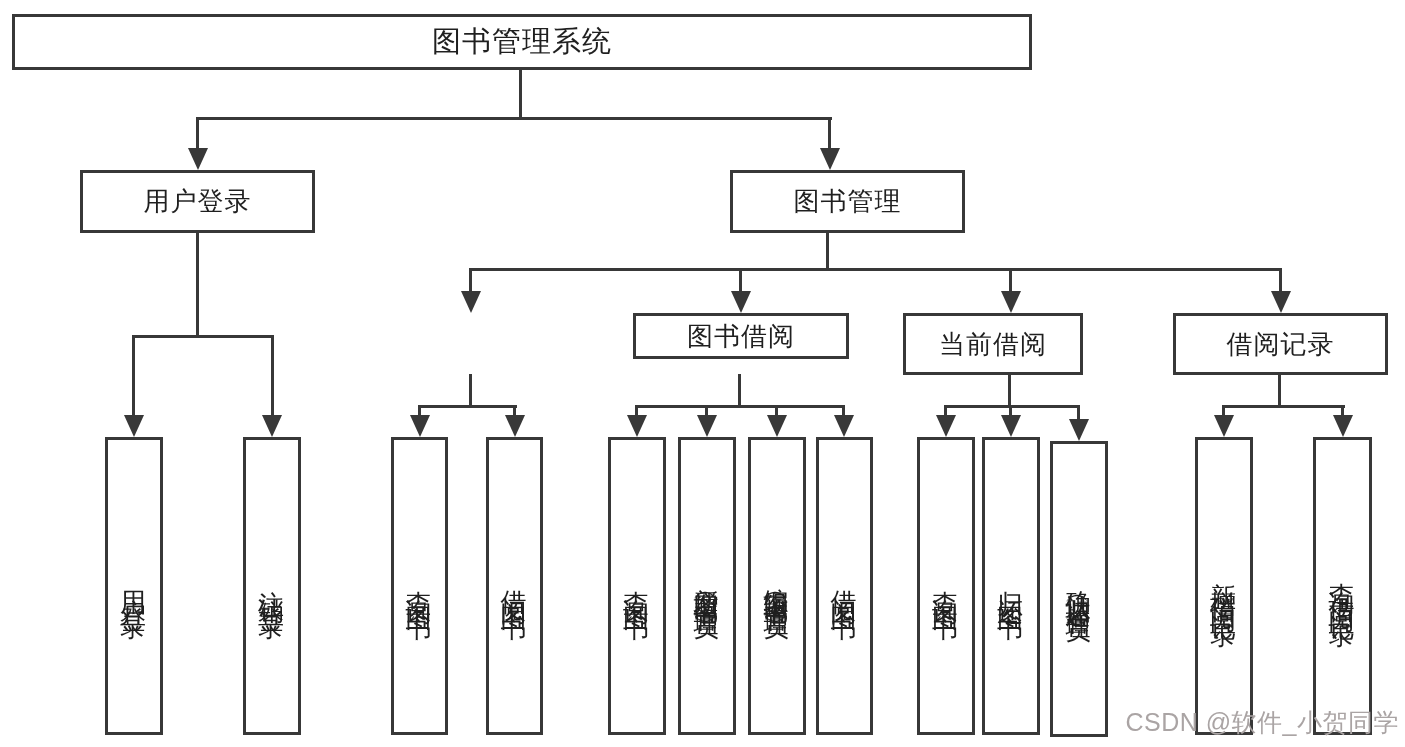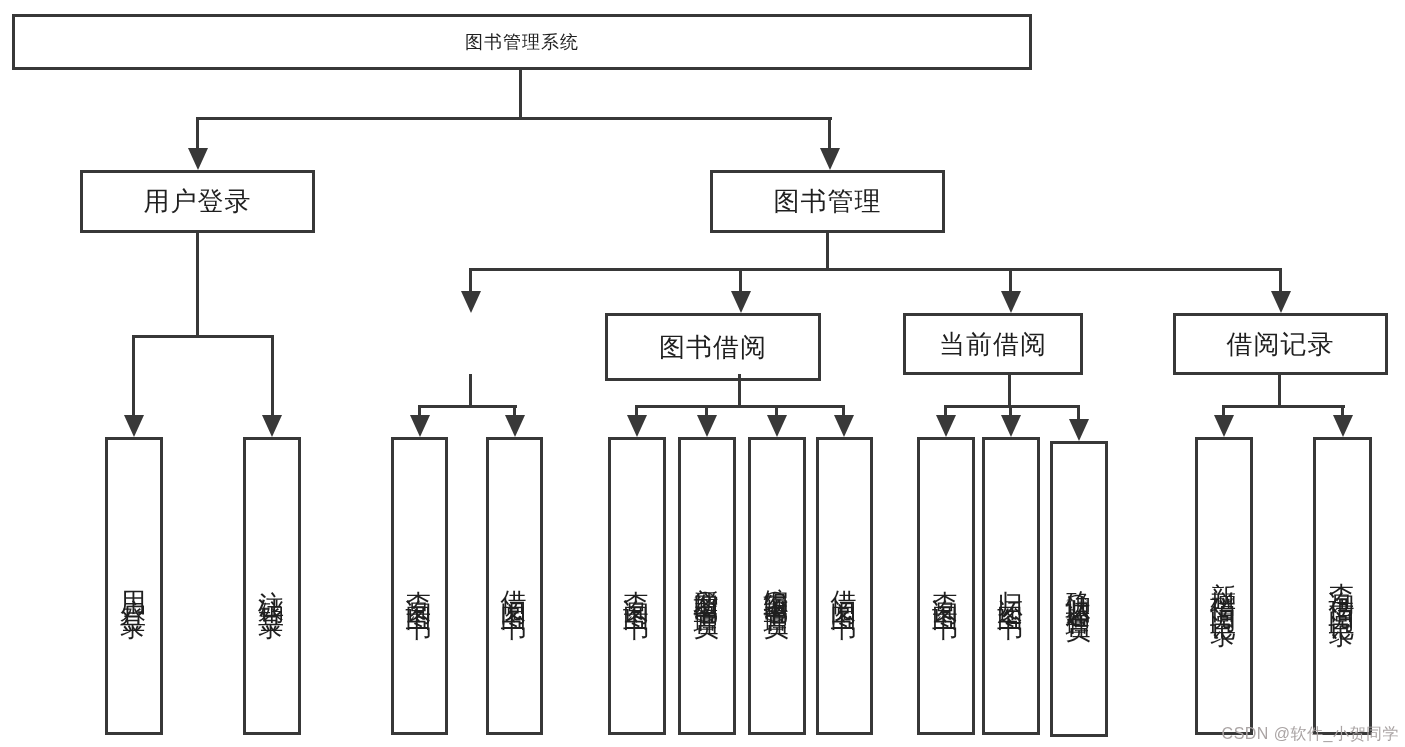--- a/index.html
+++ b/index.html
@@ -15,21 +15,21 @@
 
   
   .box{
     position:absolute;
     border:3px solid var(--line);
     background:#fff;
     display:flex;align-items:center;justify-content:center;
     font-size:26px;letter-spacing:1px;color:var(--text);
     white-space:nowrap;
   }
-  .box.root{font-size:18px;}
+  .box.root{font-size:29px;}
 
   
   .vbox{
     position:absolute;
     border:3px solid var(--line);
     background:#fff;
     display:flex;align-items:center;justify-content:center;
     writing-mode:vertical-rl;
     font-size:26px;letter-spacing:8px;color:var(--text);
     white-space:nowrap;
@@ -41,43 +41,43 @@
   .vline{width:3px;}
   .hline{height:3px;}
   .arrow{
     position:absolute;width:0;height:0;
     border-left:10px solid transparent;
     border-right:10px solid transparent;
     border-top:22px solid var(--line);
   }
 
   .watermark{
-    position:absolute;top:724px;right:6px;
-    font-size:16px;color:var(--wm);letter-spacing:0.5px;
+    position:absolute;top:706px;right:6px;
+    font-size:25px;color:var(--wm);letter-spacing:0.5px;
     white-space:nowrap;
   }
 </style>
 </head>
 <body>
 
 <div class="diagram">
 
   <div class="box root" style="left:12px;top:14px;width:1020px;height:56px">图书管理系统</div>
 
   <div>
     <div class="vline" style="left:519px;top:68px;height:51px"></div>
     <div class="hline" style="left:196px;top:117px;width:636px"></div>
     <div class="vline" style="left:196px;top:117px;height:36px"></div>
     <div class="arrow" style="left:188px;top:148px"></div>
     <div class="vline" style="left:828px;top:117px;height:36px"></div>
     <div class="arrow" style="left:820px;top:148px"></div>
   </div>
 
   <div class="box" style="left:80px;top:170px;width:235px;height:63px">用户登录</div>
-  <div class="box" style="left:710px;top:170px;width:235px;height:63px">图书管理</div>
+  <div class="box" style="left:730px;top:170px;width:235px;height:63px">图书管理</div>
 
   <div>
     <div class="vline" style="left:196px;top:232px;height:105px"></div>
     <div class="hline" style="left:132px;top:335px;width:142px"></div>
     <div class="vline" style="left:132px;top:335px;height:86px"></div>
     <div class="arrow" style="left:124px;top:415px"></div>
     <div class="vline" style="left:271px;top:335px;height:86px"></div>
     <div class="arrow" style="left:262px;top:415px"></div>
   </div>
 
@@ -87,21 +87,21 @@
     <div class="vline" style="left:469px;top:268px;height:28px"></div>
     <div class="arrow" style="left:461px;top:291px"></div>
     <div class="vline" style="left:739px;top:268px;height:28px"></div>
     <div class="arrow" style="left:731px;top:291px"></div>
     <div class="vline" style="left:1009px;top:268px;height:28px"></div>
     <div class="arrow" style="left:1001px;top:291px"></div>
     <div class="vline" style="left:1279px;top:268px;height:28px"></div>
     <div class="arrow" style="left:1271px;top:291px"></div>
   </div>
 
-  <div class="box" style="left:605px;top:313px;width:216px;height:68px">图书借阅</div>
+  <div class="box" style="left:633px;top:313px;width:216px;height:46px">图书借阅</div>
   <div class="box" style="left:903px;top:313px;width:180px;height:62px">当前借阅</div>
   <div class="box" style="left:1173px;top:313px;width:215px;height:62px">借阅记录</div>
 
   <div>
     <div class="vline" style="left:469px;top:374px;height:34px"></div>
     <div class="hline" style="left:418px;top:405px;width:99px"></div>
     <div class="vline" style="left:418px;top:405px;height:16px"></div>
     <div class="arrow" style="left:410px;top:415px"></div>
     <div class="vline" style="left:513px;top:405px;height:16px"></div>
     <div class="arrow" style="left:505px;top:415px"></div>

